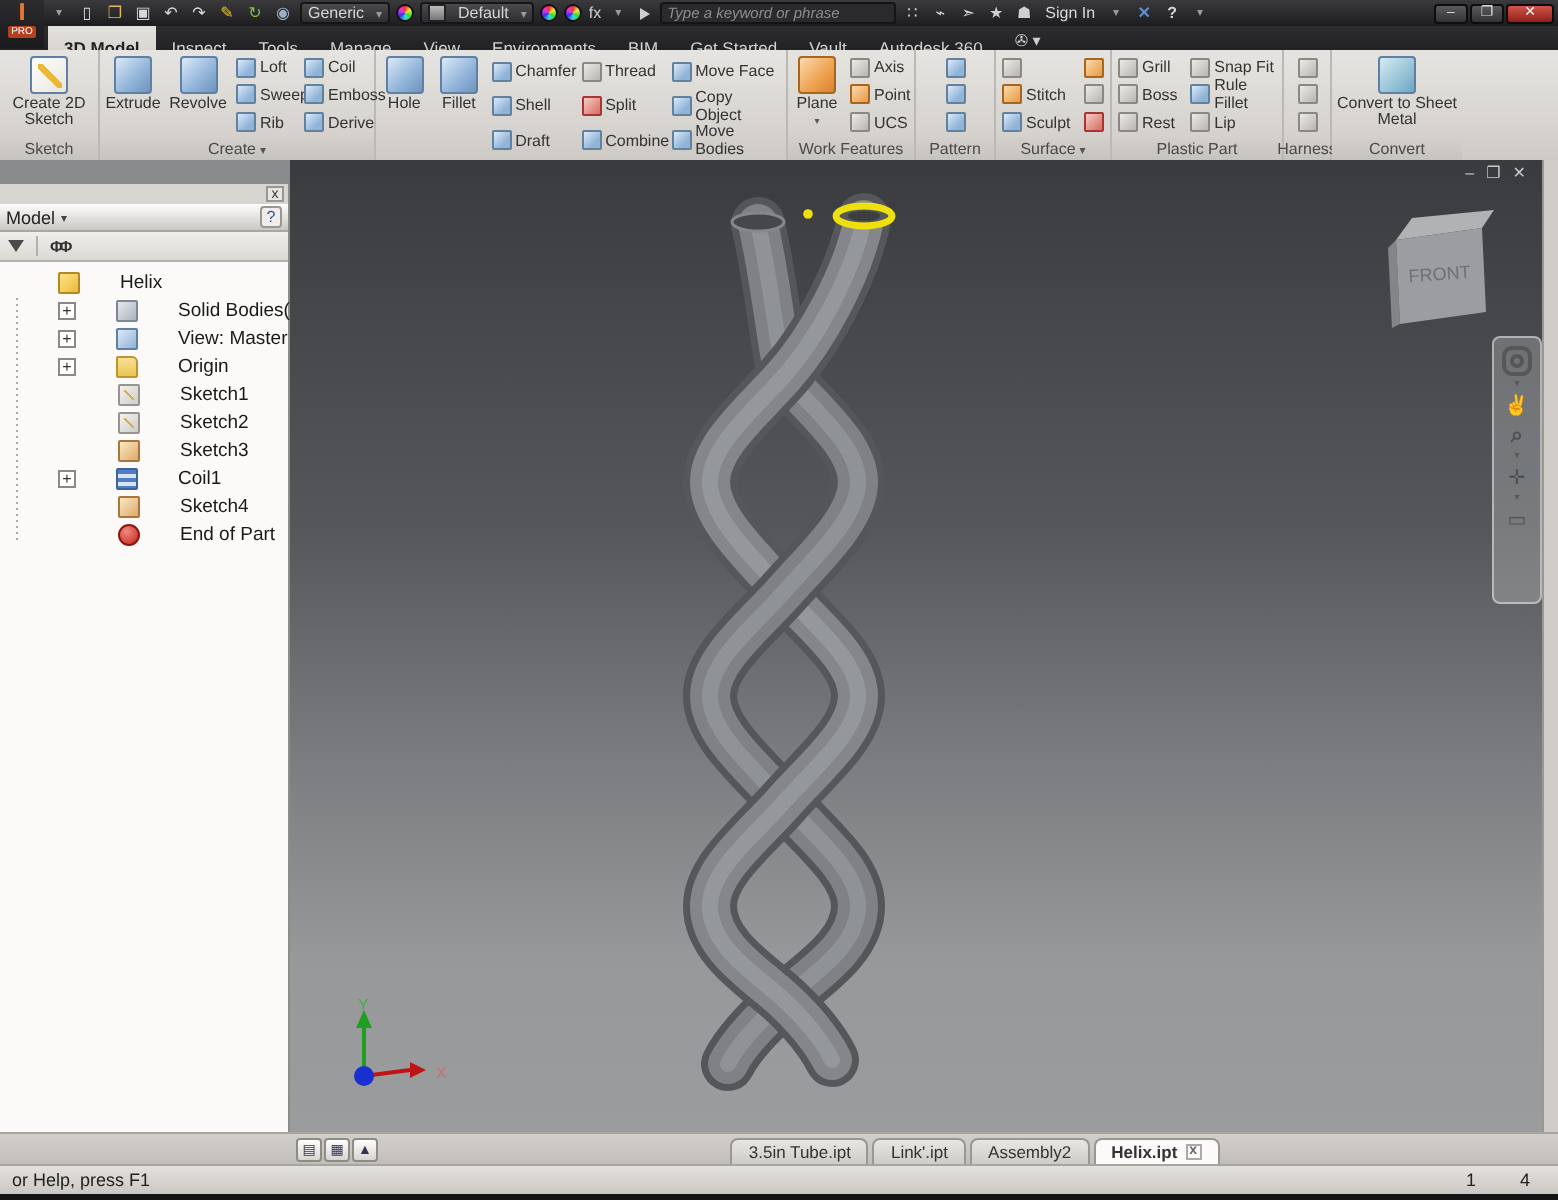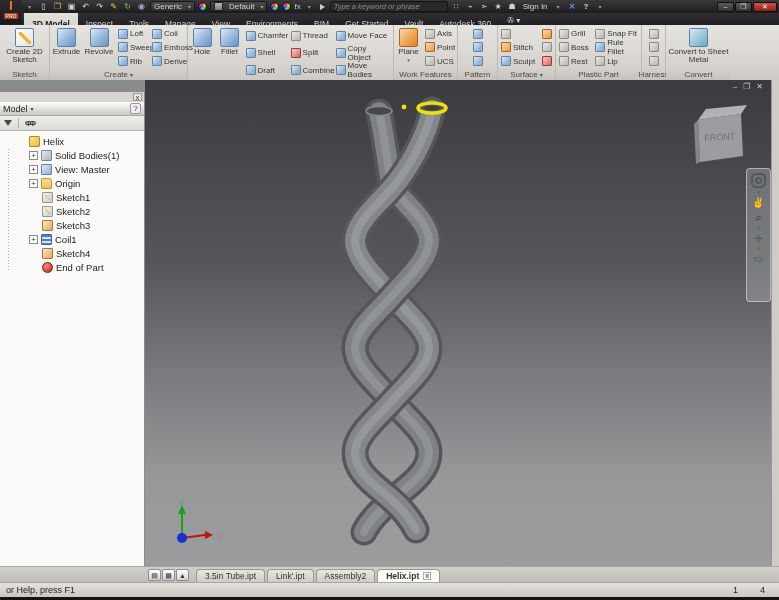--- a/index.html
+++ b/index.html
@@ -92,21 +92,21 @@
   .panel-head .cv { font-size:6px; color:#444; }
   .panel-help { margin-left:auto; width:11px; height:11px; border:1px solid #9a9792; background:#efeeea;
     font-size:8px; color:#2a52a0; text-align:center; line-height:10px; border-radius:2px;}
   .panel-tools { height:15px; background:linear-gradient(#efeeeb,#dcd9d4); border-bottom:1px solid #b5b2ad;
     display:flex; align-items:center; gap:6px; padding:0 4px;}
   .funnel { width:0; height:0; border-left:4px solid transparent; border-right:4px solid transparent; border-top:6px solid #4a4a4a; }
   .binoc { color:#333; font-size:9px; font-weight:bold; line-height:9px;}
   .binoc::after{content:"ΦΦ"; letter-spacing:-2px; font-size:8px;}
   .ptool-sep { width:1px; height:10px; background:#b5b2ad; }
   .tree { flex:1; background:#fbfaf9; padding:3px 0 0 4px; position:relative; }
-  .trow { display:flex; align-items:center; height:14px; gap:3px; font-size:9.5px; color:#1a1a1a; white-space:nowrap;padding-left:25px; }
+  .trow { display:flex; align-items:center; height:14px; gap:20px; font-size:9.5px; color:#1a1a1a; white-space:nowrap;padding-left:25px; }
   .indent { width:10px; flex:none; }
   .exp { width:9px; height:9px; flex:none; border:1px solid #8c8984; background:#fff; color:#333;
     font-size:8px; line-height:7px; text-align:center; }
   .tico { width:11px; height:11px; flex:none; border-radius:1px; }
   .t-part { background:linear-gradient(135deg,#fbe48a,#ecb93a); border:1px solid #b08a20; }
   .t-solid { background:linear-gradient(135deg,#e6e9ee,#aab3bf); border:1px solid #7e8894; }
   .t-view { background:linear-gradient(135deg,#dfe9f5,#91b1d6); border:1px solid #5f7fa5; }
   .t-folder { background:linear-gradient(#f8df96,#ecc452); border:1px solid #bb952e; border-radius:1px 3px 1px 1px;}
   .t-sketch { background:linear-gradient(135deg,#f2f1ee,#cfcdc8); border:1px solid #97948f; position:relative;}
   .t-sketch::after { content:""; position:absolute; inset:2px; background:linear-gradient(45deg,transparent 42%,#d8b23a 42%,#d8b23a 58%,transparent 58%); }
@@ -133,21 +133,21 @@
   .nv-dot { width:4px; height:3px; color:#55585a; font-size:5px; line-height:3px; }
   .nv-dot::after { content:"▾"; }
   .nv-hand::after { content:"✌"; font-size:10px; }
   .nv-zoom::after { content:"⌕"; font-size:11px; font-weight:bold; }
   .nv-orbit::after { content:"✛"; font-size:10px; }
   .nv-look::after { content:"▭"; font-size:10px; }
   .triad { position:absolute; left:18px; bottom:14px; width:80px; height:55px; }
 
   
   .doctabs { position:absolute; left:0; top:566px; width:779px; height:16px; background:linear-gradient(#d2cfca,#c2bfba);
-    border-top:1px solid #a8a5a0; display:flex; align-items:flex-end; padding-left:148px; }
+    border-top:1px solid #a8a5a0; display:flex; align-items:flex-end; padding-left:148px;justify-content:center; }
   .dt-tools { position:absolute; left:148px; top:2px; display:flex; gap:1px; }
   .dt-tool { width:13px; height:12px; border:1px solid #8f8c88; background:linear-gradient(#fdfdfc,#d8d5d0);
     font-size:7px; color:#335; text-align:center; line-height:11px; border-radius:2px;}
   .dtabs { display:flex; gap:2px; margin-left:48px; }
   .dtab { height:13px; padding:0 8px; font-size:8.5px; color:#333; display:flex; align-items:center; gap:4px;
     background:linear-gradient(#e8e6e2,#cfccc7); border:1px solid #9a9792; border-bottom:none; border-radius:4px 4px 0 0;}
   .dtab.active { background:#fbfaf8; font-weight:bold; }
   .dtab .x { font-size:7px; color:#666; border:1px solid #aaa; line-height:6px; padding:0 1px; }
 
   

